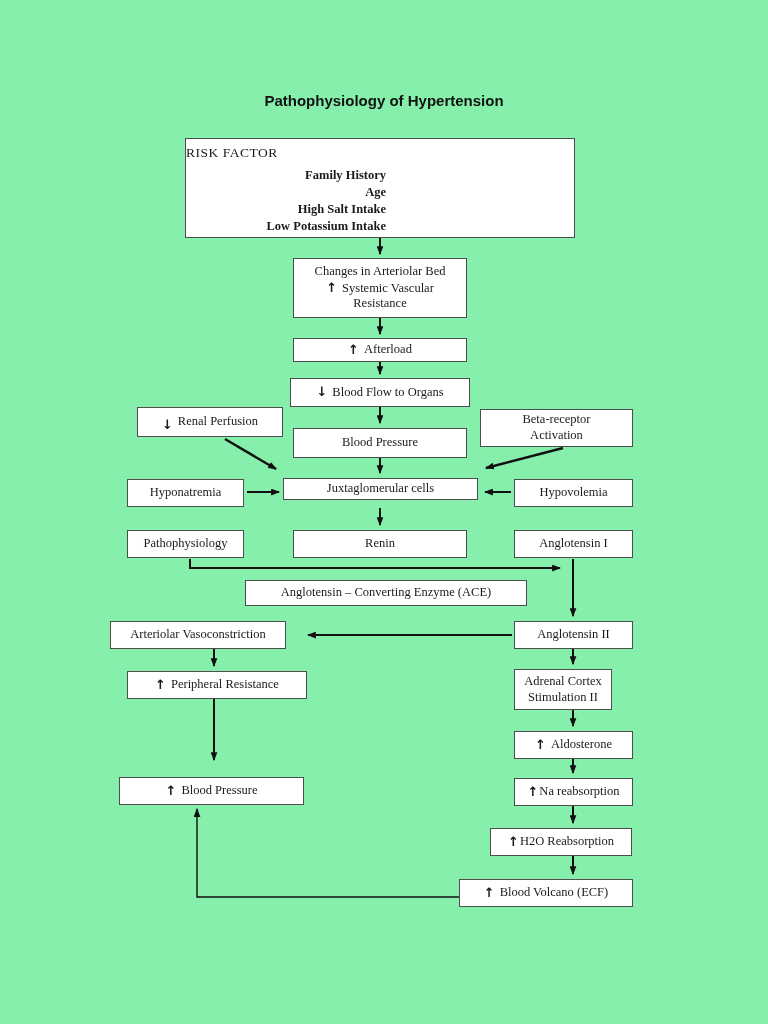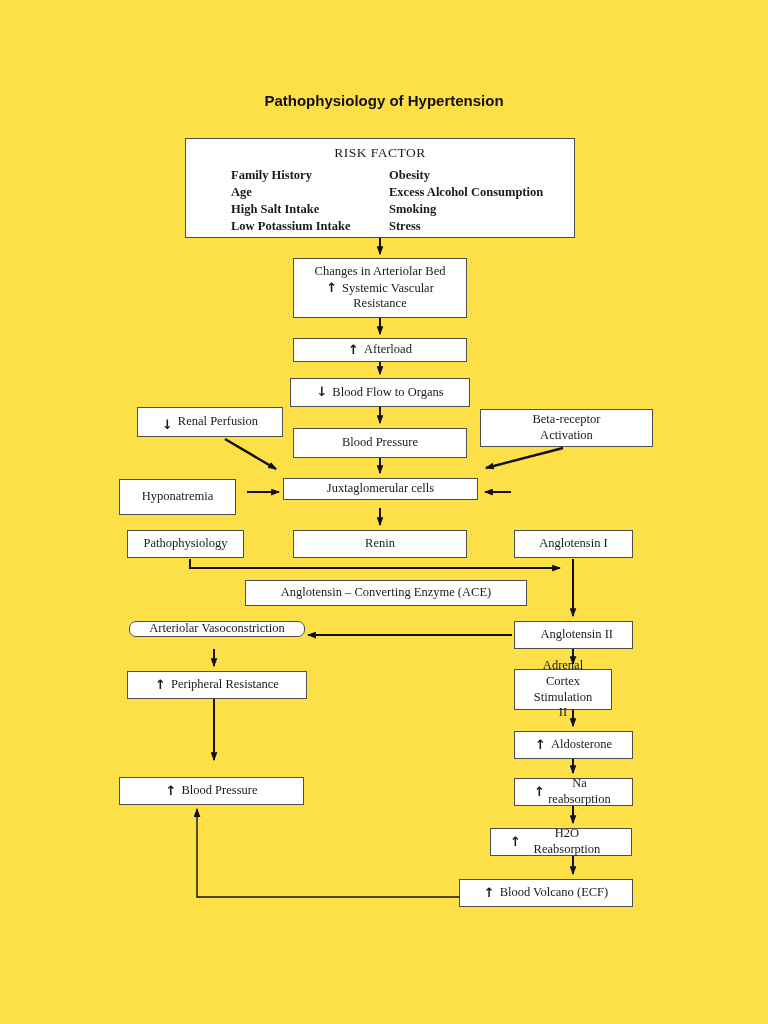--- a/index.html
+++ b/index.html
@@ -1,19 +1,19 @@
 <!DOCTYPE html>
 <html><head>
 <meta charset="utf-8">
 <style>
   html,body{margin:0;padding:0;background:#ffffff;}
   .page{
     position:relative;
     width:768px;height:1024px;
-    background:#fde047;
+    background:#86efac;
     font-family:"Liberation Serif","DejaVu Serif",serif;
     color:#1a1a1a;
     overflow:hidden;
   }
   .title{
     position:absolute;
     left:0;top:92px;width:768px;
     text-align:center;
     font-family:"Liberation Sans","DejaVu Sans",sans-serif;
     font-weight:bold;
@@ -24,47 +24,47 @@
     position:absolute;
     border:1.5px solid #4d4d4d;
     background:#fff;
     display:flex;
     align-items:center;
     justify-content:center;
     text-align:center;
     font-size:12.5px;
     line-height:1.25;
     box-sizing:border-box;
-    padding:1px 19px;
+    padding:1px 8px;
   }
   .node.multiline{flex-direction:column;}
   .arrow-glyph{
     font-family:"DejaVu Sans",sans-serif;
     font-weight:bold;
     font-size:13px;
     margin-right:5px;
     position:relative;
     top:0px;
   }
   .riskbox{
     position:absolute;
     left:185px;top:138px;width:390px;height:100px;
     border:1.5px solid #4d4d4d;
     box-sizing:border-box;
     background:#fff;
   }
   .riskbox .risk-header{
-    text-align:center;
     font-size:13.5px;
     margin-top:6px;
     letter-spacing:0.5px;
   }
   .risk-cols{
     display:flex;
     margin-top:6px;
+    text-align:right;
   }
   .risk-col{
     font-weight:bold;
     font-size:12.5px;
     line-height:17px;
   }
   .risk-col.left{margin-left:45px;width:155px;}
   .risk-col.right{margin-left:3px;}
   svg.connectors{
     position:absolute;left:0;top:0;
@@ -109,26 +109,20 @@
 
   <div class="riskbox">
     <div class="risk-header">RISK FACTOR</div>
     <div class="risk-cols">
       <div class="risk-col left">
         <div>Family History</div>
         <div>Age</div>
         <div>High Salt Intake</div>
         <div>Low Potassium Intake</div>
       </div>
-      <div class="risk-col right">
-        <div>Obesity</div>
-        <div>Excess Alcohol Consumption</div>
-        <div>Smoking</div>
-        <div>Stress</div>
-      </div>
     </div>
   </div>
 
   <div class="node multiline" style="left:293px;top:258px;width:174px;height:60px;">
     <div>Changes in Arteriolar Bed</div>
     <div>
       <span class="arrow-glyph">↑</span><span>Systemic Vascular</span>
     </div>
     <div>Resistance</div>
   </div>
@@ -145,55 +139,58 @@
 
   <div class="node" style="left:293px;top:428px;width:174px;height:30px;">
     <span>Blood Pressure</span>
   </div>
 
   <div class="node" style="left:137px;top:407px;width:146px;height:30px;">
     <span class="arrow-glyph" style="top:3px;">↓</span>
     <span>Renal Perfusion</span>
   </div>
 
-  <div class="node multiline" style="left:480px;top:409px;width:173px;height:38px;">
+  <div class="node multiline" style="left:480px;top:409px;width:153px;height:38px;">
     <div>Beta-receptor</div>
     <div>Activation</div>
   </div>
 
-  <div class="node" style="left:119px;top:479px;width:117px;height:36px;">
+  <div class="node" style="left:127px;top:479px;width:117px;height:28px;">
     <span>Hyponatremia</span>
   </div>
 
   <div class="node" style="left:283px;top:478px;width:195px;height:22px;">
     <span>Juxtaglomerular cells</span>
   </div>
 
+  <div class="node" style="left:514px;top:479px;width:119px;height:28px;">
+    <span>Hypovolemia</span>
+  </div>
 
   <div class="node" style="left:127px;top:530px;width:117px;height:28px;">
     <span>Pathophysiology</span>
   </div>
 
   <div class="node" style="left:293px;top:530px;width:174px;height:28px;">
     <span>Renin</span>
   </div>
 
   <div class="node" style="left:514px;top:530px;width:119px;height:28px;">
     <span>Anglotensin I</span>
   </div>
 
   <div class="node" style="left:245px;top:580px;width:282px;height:26px;">
     <span>Anglotensin – Converting Enzyme (ACE)</span>
   </div>
 
-  <div class="node" style="left:129px;top:621px;width:176px;height:16px;border-radius:7px;">
+  <div class="node" style="left:110px;top:621px;width:176px;height:28px;">
     <span>Arteriolar Vasoconstriction</span>
   </div>
 
-  <div class="node" style="left:514px;top:621px;width:119px;height:28px;justify-content:flex-end;">
+  <div class="node" style="left:514px;top:621px;width:119px;height:28px;">
     <span>Anglotensin II</span>
   </div>
 
   <div class="node" style="left:127px;top:671px;width:180px;height:28px;">
     <span class="arrow-glyph">↑</span>
     <span>Peripheral Resistance</span>
   </div>
 
   <div class="node" style="left:119px;top:777px;width:185px;height:28px;">
     <span class="arrow-glyph">↑</span>

